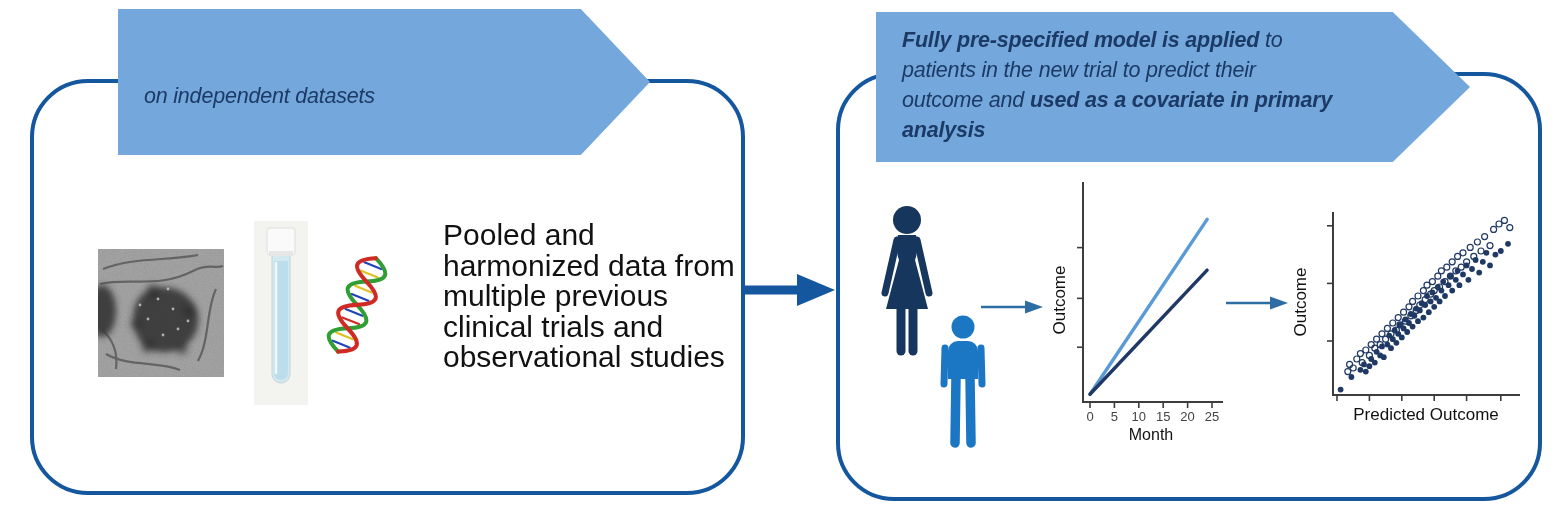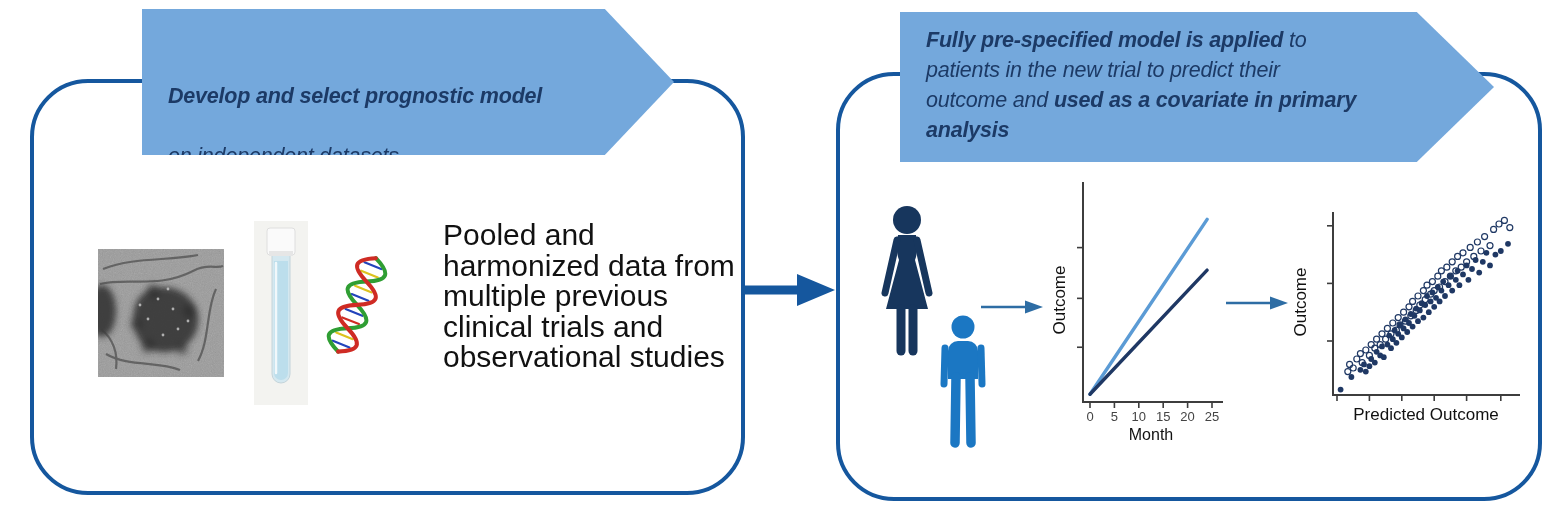--- a/index.html
+++ b/index.html
@@ -10,21 +10,20 @@
   .abs{position:absolute;}
   .panel{
     position:absolute;border:4.5px solid var(--panel_border);border-radius:58px;
     background:transparent;box-sizing:border-box;z-index:1;
   }
   .panel-left{left:30px;top:79px;width:715px;height:416px;}
   .panel-right{left:836px;top:72px;width:706px;height:429px;}
   .banner{
     position:absolute;background:var(--banner_fill);z-index:2;
     clip-path:polygon(0% 0%,87% 0%,100% 50%,87% 100%,0% 100%);
-    margin-left:24px;
   }
   .banner-left{left:118px;top:9px;width:532px;height:146px;}
   .banner-right{left:876px;top:12px;width:594px;height:150px;}
   .banner-text{
     color:var(--banner_text);font-style:italic;font-size:21.5px;line-height:30px;
     padding-left:26px;white-space:pre-line;letter-spacing:-0.2px;
   }
   .banner-left .banner-text{padding-top:42px;}
   .banner-right .banner-text{padding-top:13px;padding-right:90px;}
   .bold-line{font-weight:700;}
@@ -46,21 +45,20 @@
 </style>
 </head>
 <body>
 
 <div class="canvas">
 
   <div class="panel panel-left"></div>
 
   <div class="banner banner-left">
     <div class="banner-text">
-      <div class="bold-line">Develop and select prognostic model</div>
       <div>on independent datasets</div>
     </div>
   </div>
 
   <svg class="abs z2" style="left:98px;top:249px" width="126" height="128">
     <defs>
       <filter id="fnoise">
           <feTurbulence type="fractalNoise" baseFrequency="0.9" numOctaves="3" seed="7"></feTurbulence>
           <feColorMatrix type="saturate" values="0"></feColorMatrix>
         </filter>

